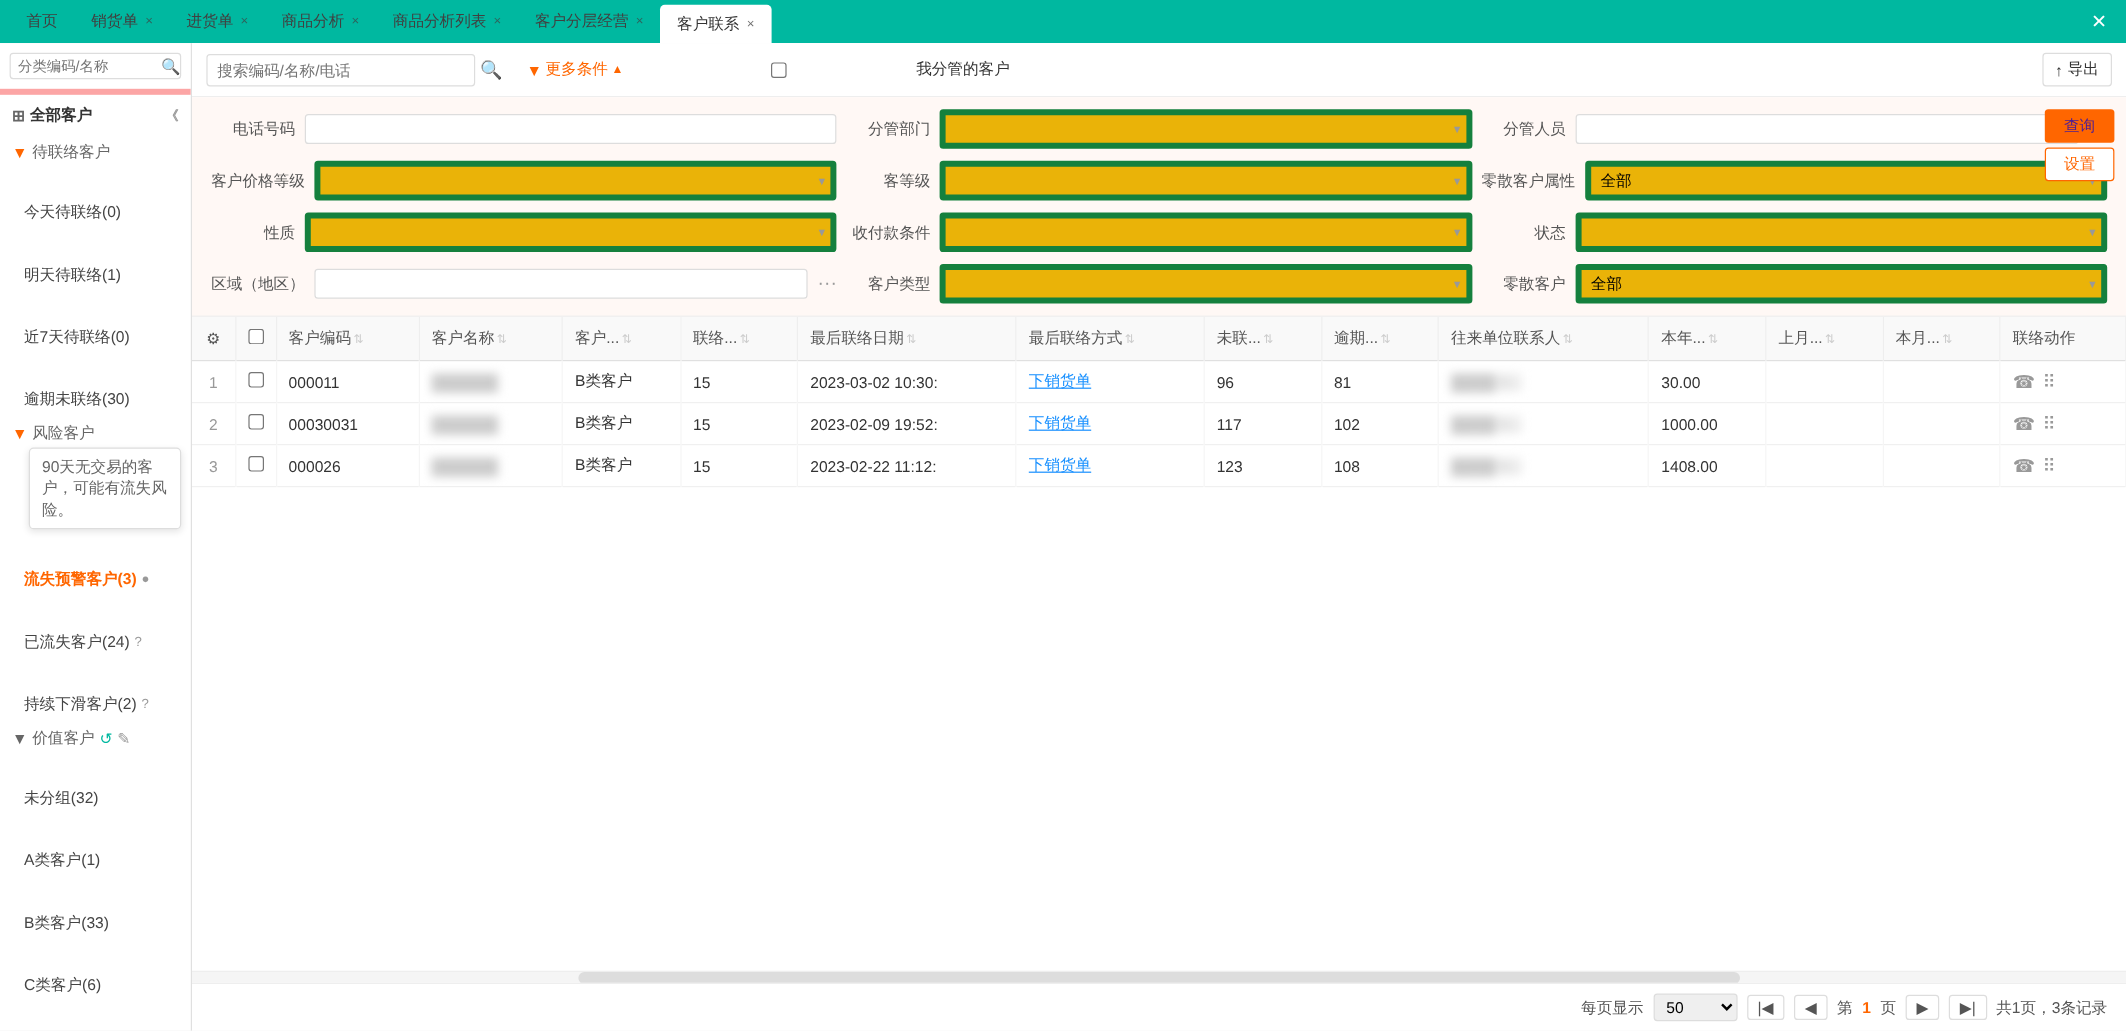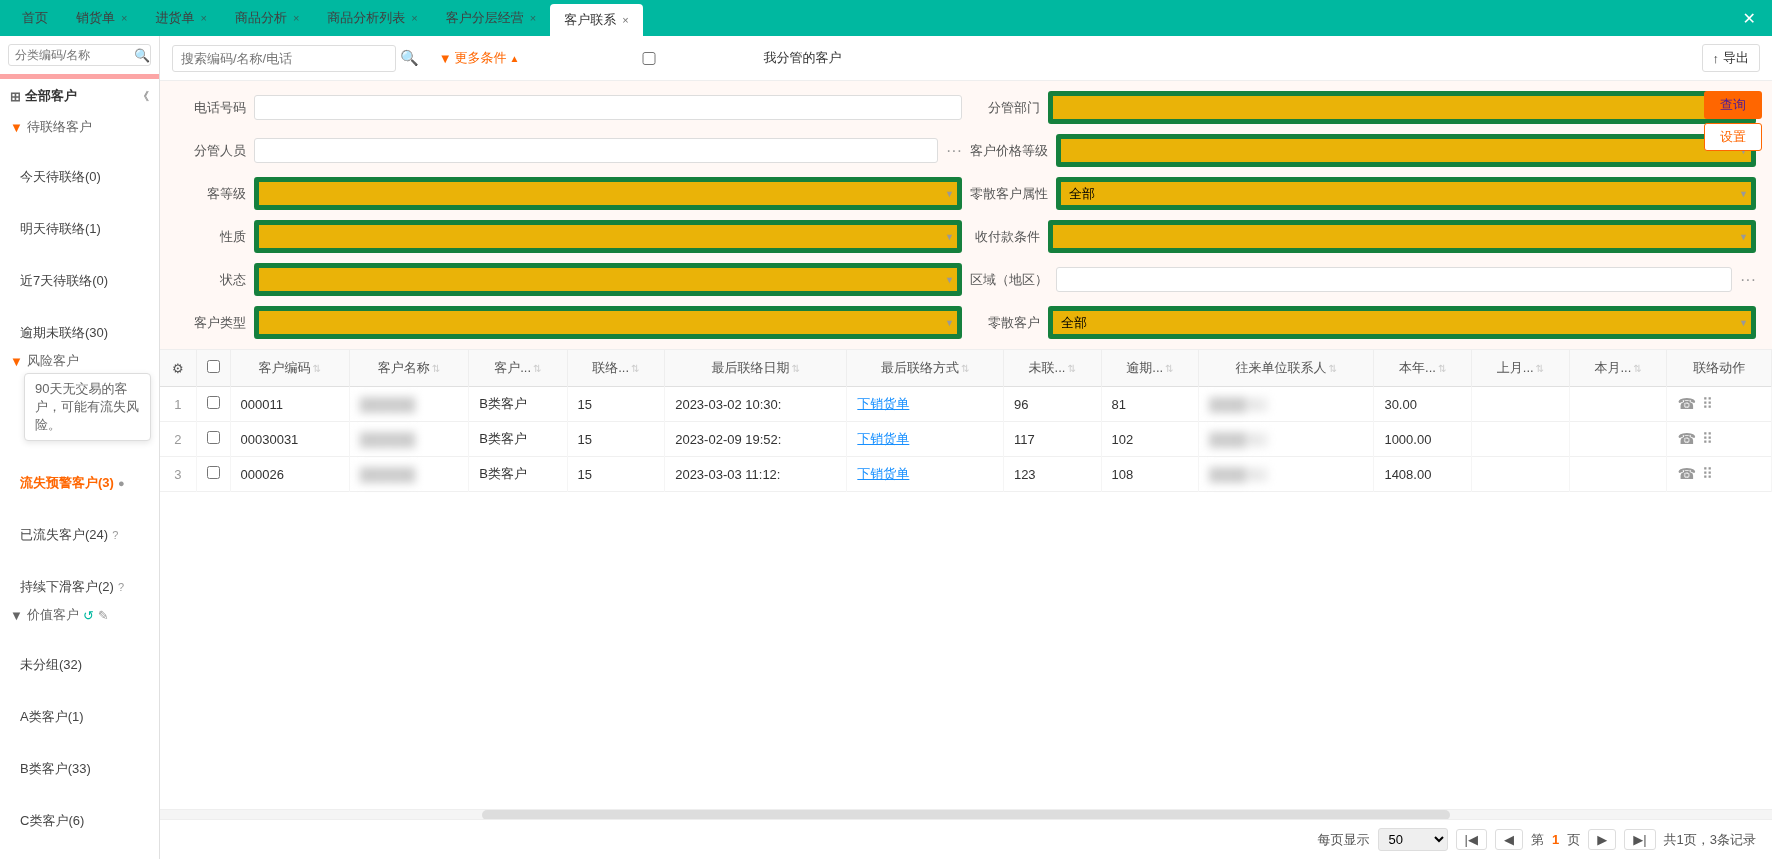--- a/index.html
+++ b/index.html
@@ -209,21 +209,21 @@
       align-items: center;
       gap: 4px;
     }
 
     
     .advanced-filter {
       background: #fff8f5;
       border-bottom: 1px solid #eee;
       padding: 10px 16px;
       display: grid;
-      grid-template-columns: 1fr 1fr;
+      grid-template-columns: 1fr 1fr 1fr;
       gap: 10px 8px;
       position: relative;
     }
     .filter-row {
       display: flex;
       align-items: center;
       gap: 8px;
     }
     .filter-label {
       min-width: 70px;
@@ -308,21 +308,21 @@
       width: 100%;
       border-collapse: collapse;
       font-size: 13px;
     }
     thead tr {
       background: #f9f9f9;
       border-bottom: 1px solid #e0e0e0;
     }
     thead th {
       padding: 9px 10px;
-      text-align: center;
+      text-align: left;
       color: #555;
       font-weight: normal;
       white-space: nowrap;
       border-right: 1px solid #eee;
       position: relative;
     }
     thead th .sort-icon {
       font-size: 10px;
       color: #ccc;
       margin-left: 2px;
@@ -735,21 +735,21 @@
       </div>
     </td>
             </tr>
             <tr>
               <td class="row-num">3</td>
               <td><input type="checkbox" style=""></td>
               <td>000026</td>
               <td><span class="blurred">██████</span></td>
               <td>B类客户</td>
               <td>15</td>
-              <td>2023-03-03 11:12:</td>
+              <td>2023-02-22 11:12:</td>
               <td class="link-cell">下销货单</td>
               <td>123</td>
               <td>108</td>
               <td><span class="blurred">████ 3...</span></td>
               <td>1408.00</td>
               <td></td>
               <td></td>
               <td>
       <div class="action-icons">
         <span class="action-icon" title="联络">☎</span>

